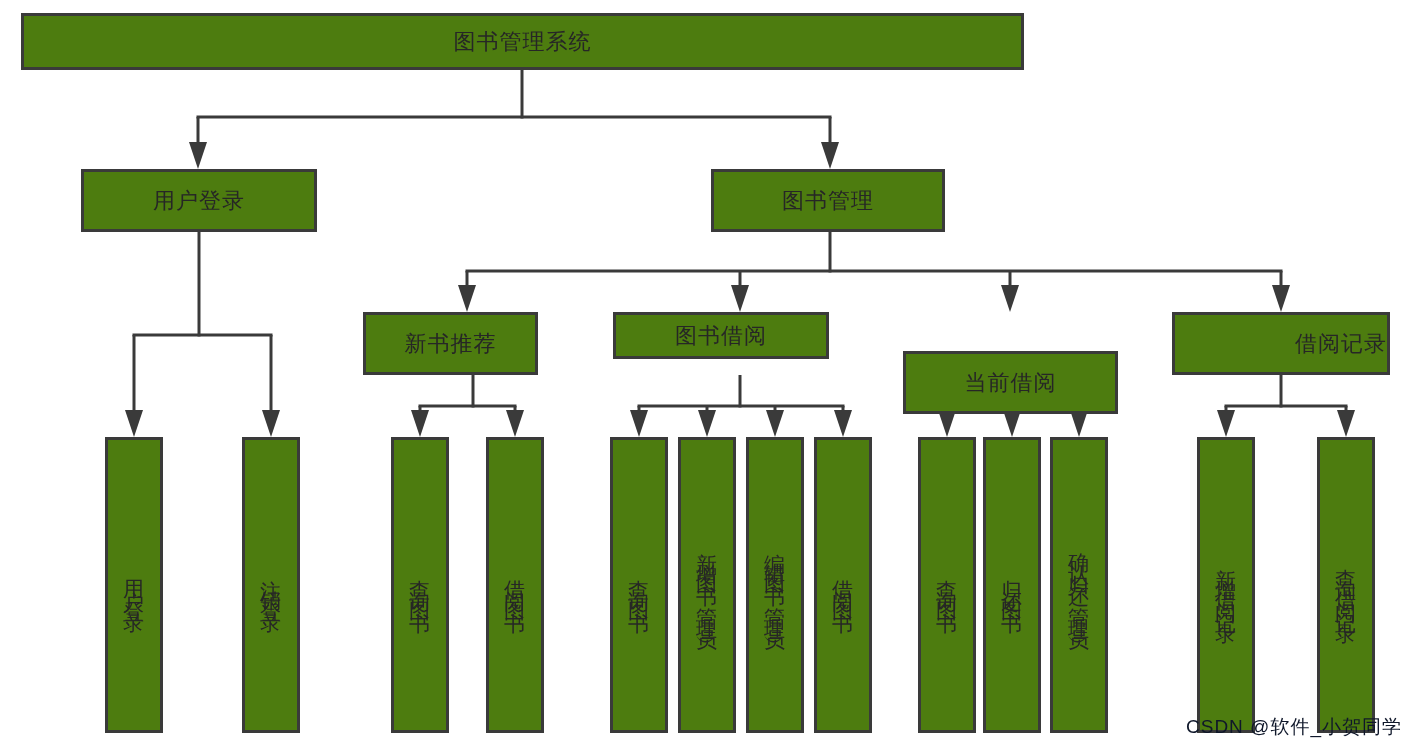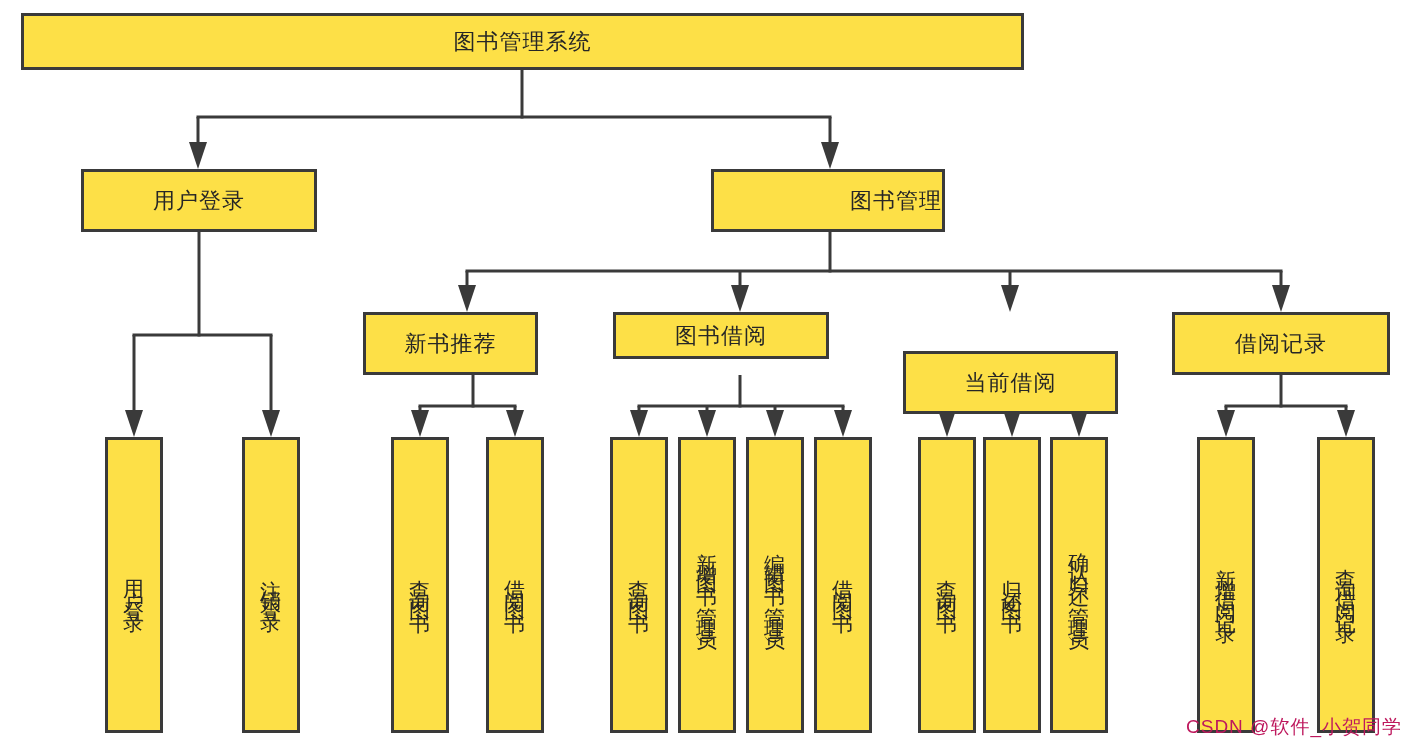--- a/index.html
+++ b/index.html
@@ -7,62 +7,62 @@
     position:relative;
     width:1405px;height:747px;
     background:#ffffff;
     font-family:"Liberation Sans","DejaVu Sans",sans-serif;
     overflow:hidden;
   }
   .lines{position:absolute;left:0;top:0;z-index:1;}
   .node{
     position:absolute;
     box-sizing:border-box;
-    background:#fde047;
+    background:#4d7c0f;
     border:3px solid #3a3a3a;
     display:flex;align-items:center;justify-content:center;
     color:#262626;
     z-index:2;
   }
   .node.h{font-size:22px;letter-spacing:1px;}
   .node.v{
     font-size:21px;
     writing-mode:vertical-rl;
     letter-spacing:11px;
     line-height:1;
     text-align:center;
   }
   
   .n-root{left:21px;top:13px;width:1003px;height:57px;}
   
   .n-userlogin{left:81px;top:169px;width:236px;height:63px;}
-  .n-bookmgmt{left:711px;top:169px;width:234px;height:63px;justify-content:flex-end;}
+  .n-bookmgmt{left:711px;top:169px;width:234px;height:63px;}
   
   .n-newbooks{left:363px;top:312px;width:175px;height:63px;}
   .n-bookborrow{left:613px;top:312px;width:216px;height:47px;}
   .n-currentborrow{left:903px;top:312px;width:215px;height:63px;margin-top:39px;}
-  .n-borrowrecords{left:1172px;top:312px;width:218px;height:63px;}
+  .n-borrowrecords{left:1172px;top:312px;width:218px;height:63px;justify-content:flex-end;}
   
   .leaf{top:437px;width:58px;height:296px;}
   .n-l-userlogin{left:105px;}
   .n-l-logout{left:242px;}
   .n-l-nbquery{left:391px;}
   .n-l-nbborrow{left:486px;}
   .n-l-bbquery{left:610px;}
   .n-l-bbadd{left:678px;}
   .n-l-bbedit{left:746px;}
   .n-l-bbborrow{left:814px;}
   .n-l-cbquery{left:918px;}
   .n-l-cbreturn{left:983px;}
   .n-l-cbconfirm{left:1050px;}
   .n-l-bradd{left:1197px;}
   .n-l-brquery{left:1317px;}
   .watermark{
     position:absolute;left:1186px;top:714px;
-    font-size:19px;color:#be185d;letter-spacing:1px;
+    font-size:19px;color:#0f172a;letter-spacing:1px;
     z-index:5;white-space:nowrap;
   }
 </style>
 </head>
 <body>
 
 <div class="canvas">
 
   <svg class="lines" width="1405" height="747" viewBox="0 0 1405 747" fill="#3a3a3a" stroke="#3a3a3a" stroke-width="3">
 

